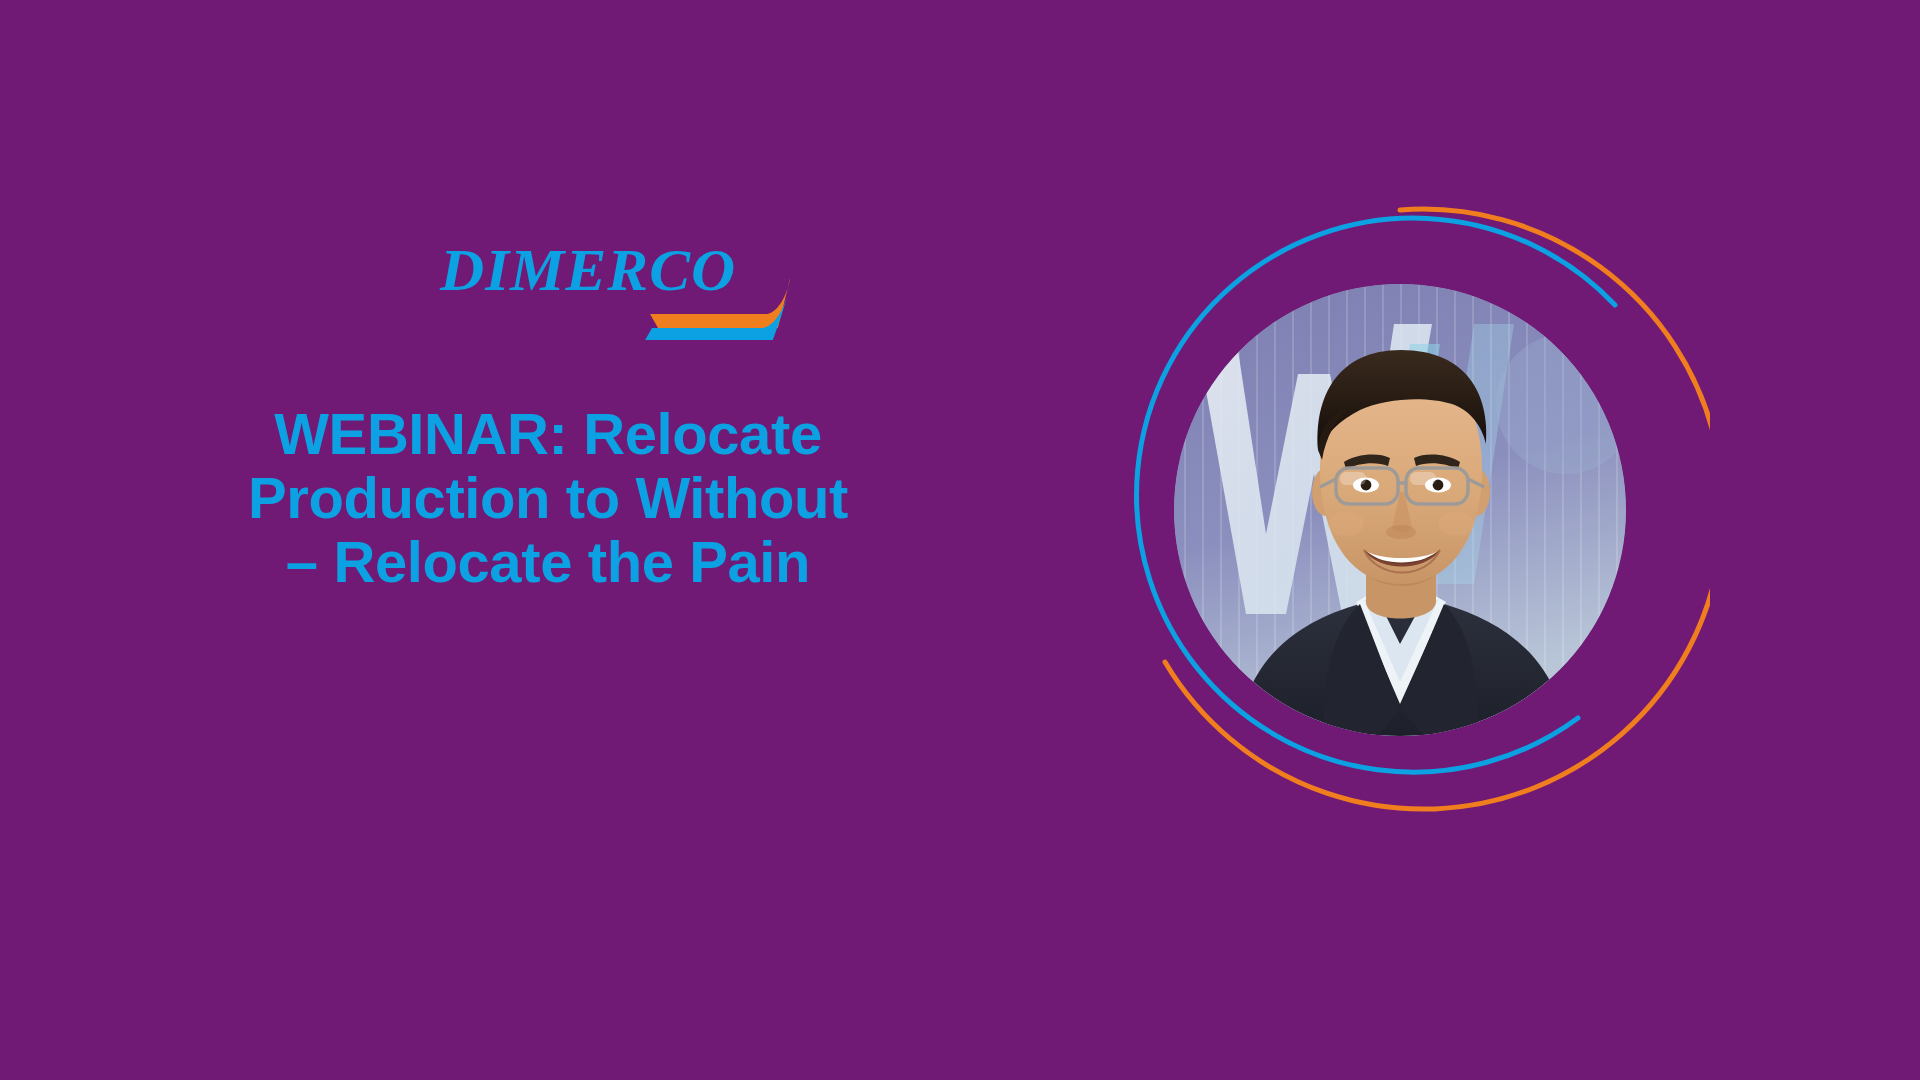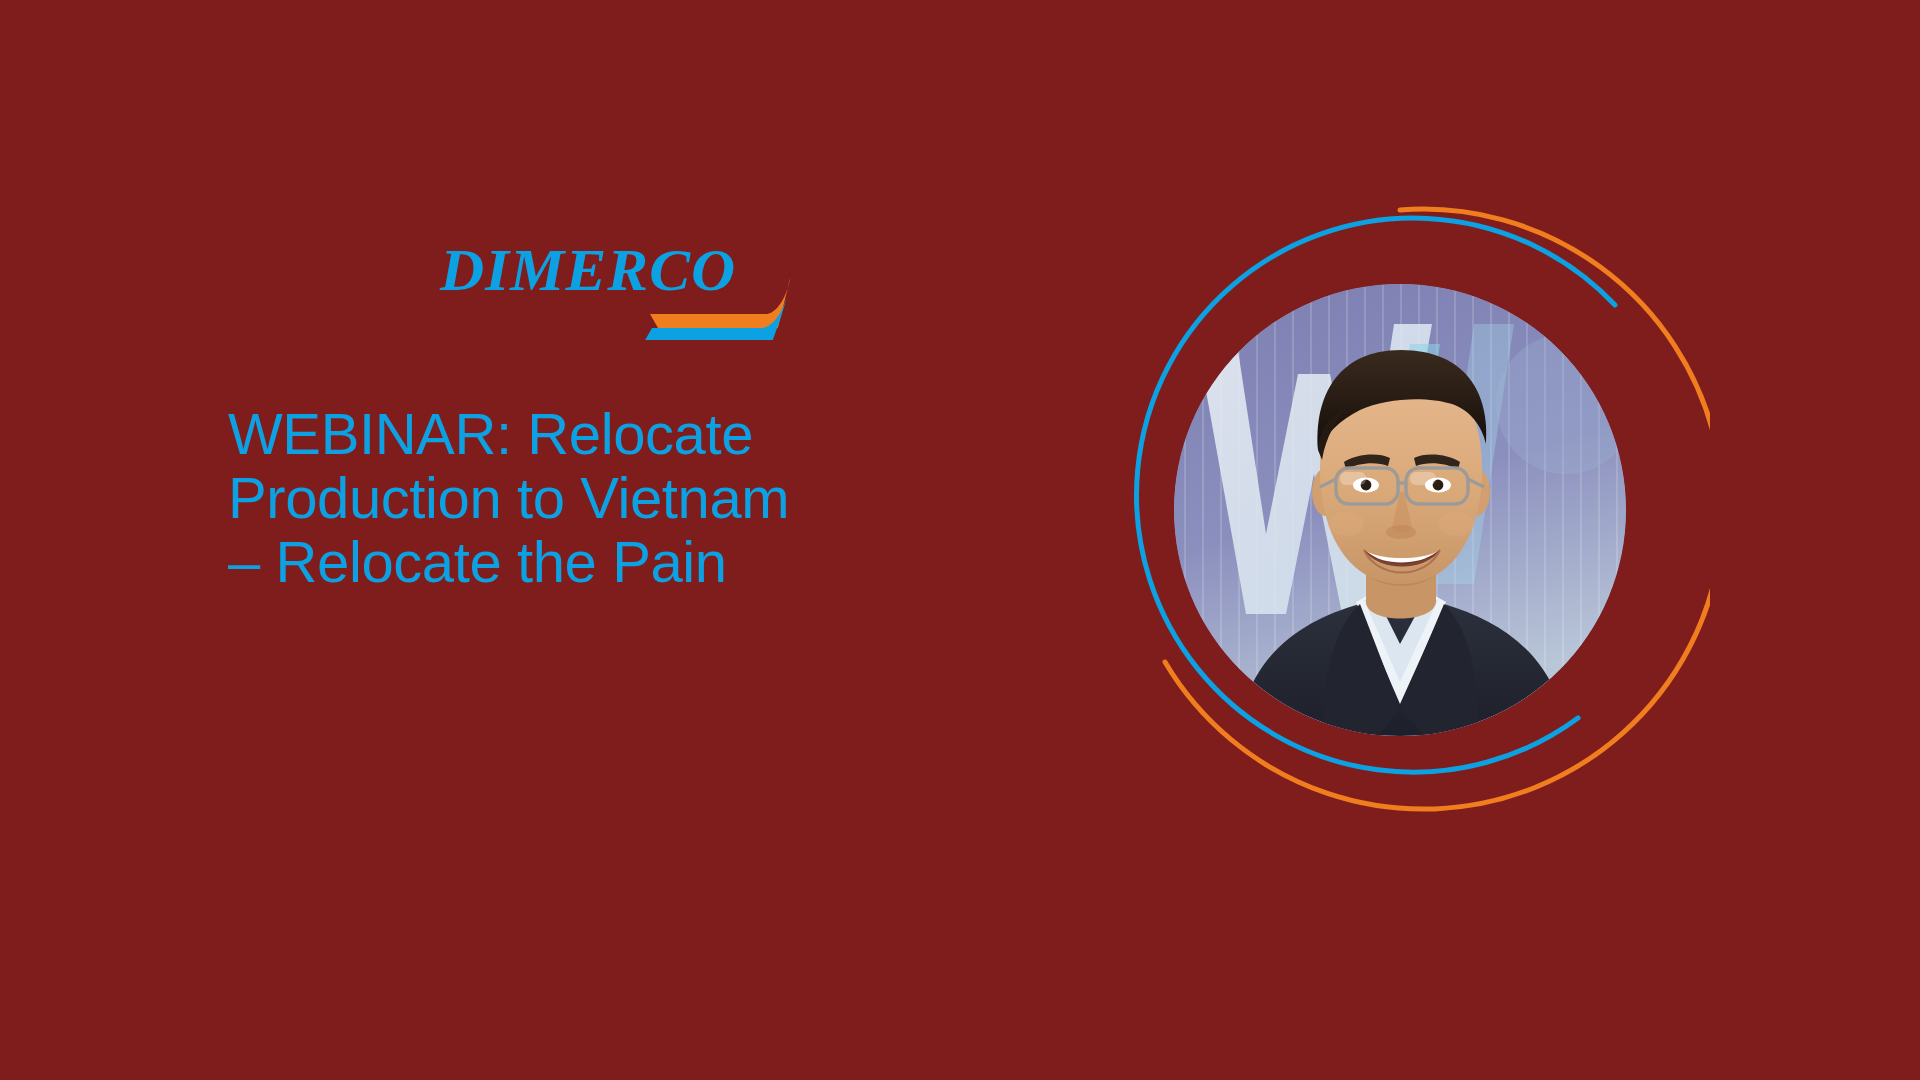--- a/index.html
+++ b/index.html
@@ -10,21 +10,22 @@
     width: 1920px;
     height: 1080px;
     background: #f8fafc;
     font-family: "Liberation Sans", sans-serif;
     overflow: hidden;
     position: relative;
   }
   .slide {
     position: absolute;
     inset: 0;
-    background: #7f1d1d;
+    background: #701a75;
+    text-align: center;
   }
 
   
   .left-col {
     position: absolute;
     left: 228px;
     top: 240px;
     width: 760px;
   }
 
@@ -56,21 +57,21 @@
     top: 10px;
     width: 250px;
     height: 90px;
     pointer-events: none;
   }
 
   
   .title {
     margin-top: 62px;
     font-size: 58px;
-    font-weight: normal;
+    font-weight: bold;
     line-height: 1.1;
     color: #0ba1e2;
     letter-spacing: -0.4px;
     max-width: 640px;
   }
 
   
   .portrait-wrap {
     position: absolute;
     left: 1090px;
@@ -111,21 +112,21 @@
     <div class="logo">
       <div class="logo-wordmark">DIMERCO</div>
       <svg class="logo-swoosh" viewBox="0 0 250 90">
         <path d="M118 78 L238 78 C238 78 246 46 252 20 C246 56 232 64 226 64 L110 64 Z" fill="#f07d1e"></path>
         <path d="M104 92 L232 92 C232 92 244 62 250 34 C243 70 228 78 222 78 L112 78 Z" fill="#0ba1e2"></path>
       </svg>
     </div>
 
     <h1 class="title">
       <span>WEBINAR: Relocate</span><br>
-      <span>Production to Vietnam</span><br>
+      <span>Production to Without</span><br>
       <span>– Relocate the Pain</span>
     </h1>
 
   </div>
 
   <div class="portrait-wrap">
 
     <svg class="rings" viewBox="0 0 620 620">
 
       <path d="M 310 10

